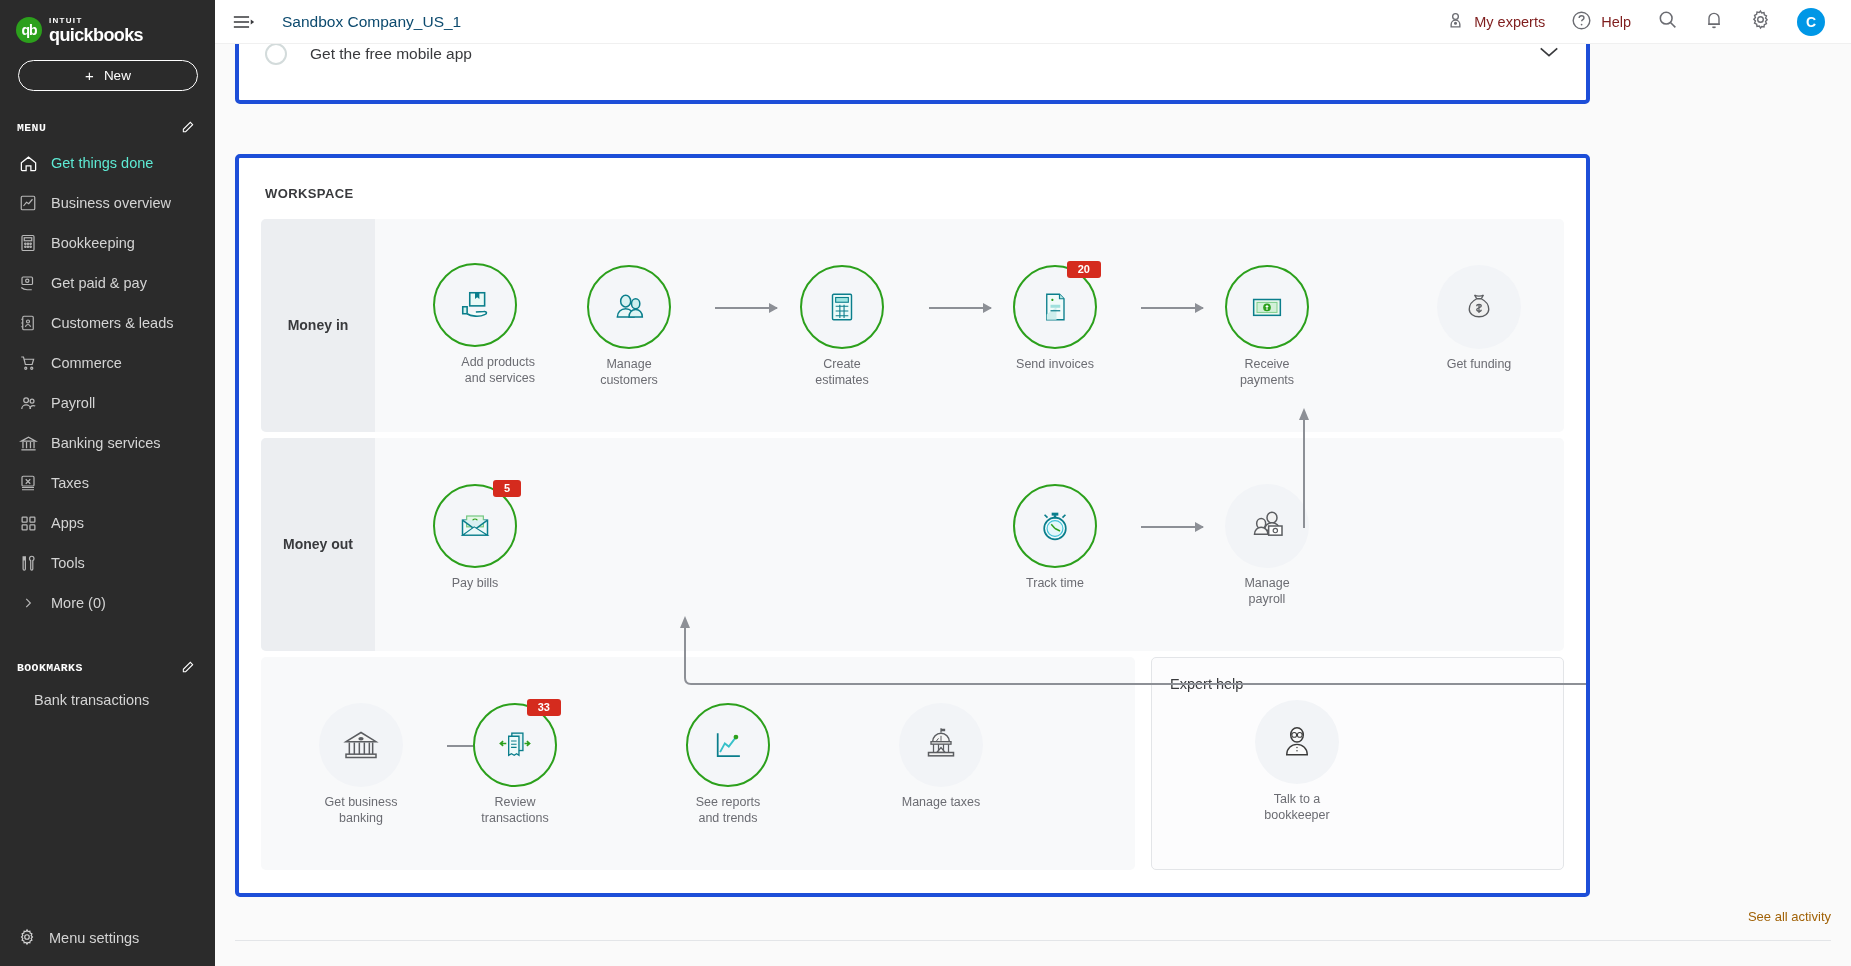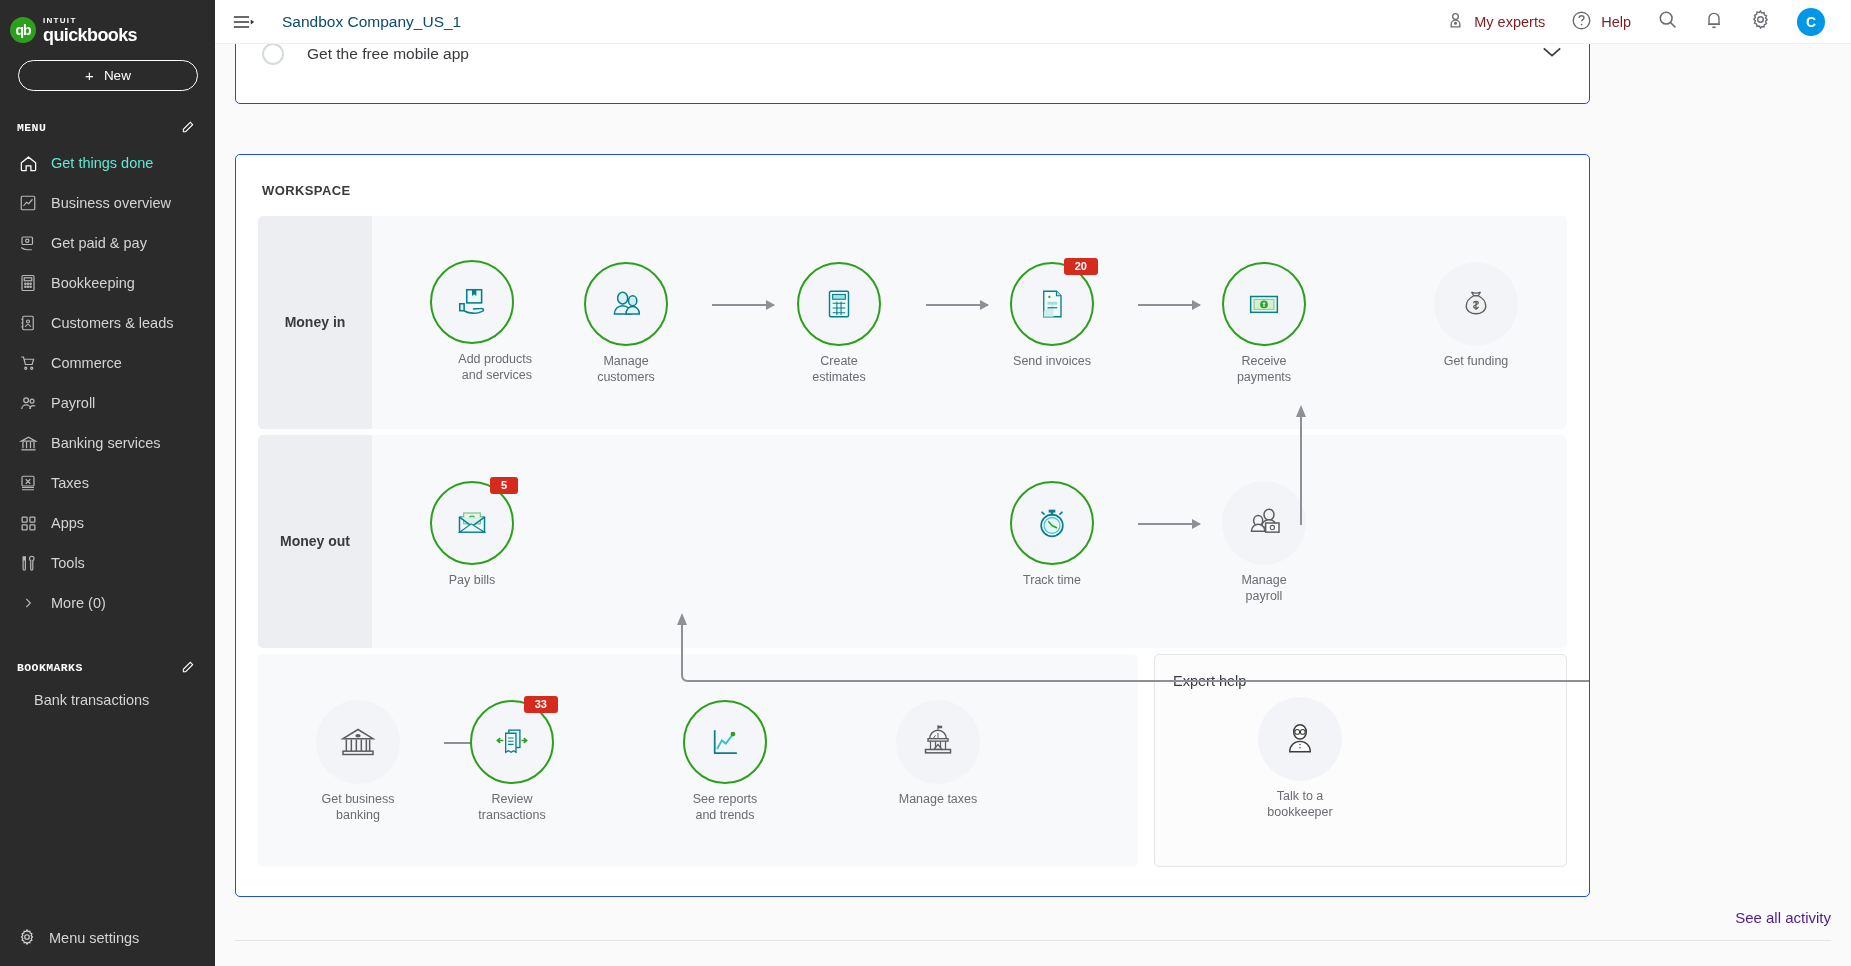--- a/index.html
+++ b/index.html
@@ -12,21 +12,21 @@
 
   
   .sidebar {
     position: absolute; left: 0; top: 0;
     width: 215px; height: 966px;
     background: #2b2b2b;
     color: #e6e6e6;
   }
   .brand {
     display: flex; align-items: center; gap: 7px;
-    padding: 14px 0 0 10px; height: 46px;
+    padding: 14px 0 0 16px; height: 46px;
   }
   .brand-mark {
     width: 26px; height: 26px; border-radius: 50%;
     background: #2ca01c; display: flex; align-items: center; justify-content: center;
     color: #fff; font-size: 14px; font-weight: bold; letter-spacing: -1px;
     font-family: "Liberation Sans", sans-serif;
   }
   .brand-text { line-height: 1; }
   .brand-intuit {
     font-size: 8px; letter-spacing: 1.3px; color: #ffffff; font-weight: bold;
@@ -91,21 +91,21 @@
     color: #fff; display:flex; align-items:center; justify-content:center;
     font-size: 14px; font-weight: 600; cursor: pointer;
   }
 
   
   .main {
     position: absolute; left: 215px; top: 44px; right: 0; bottom: 0;
     background: #fafafa; overflow: hidden;
   }
   .card {
-    background: #ffffff; border: 1px solid #1d4ed8; border-radius: 5px;
+    background: #ffffff; border: 4px solid #1d4ed8; border-radius: 5px;
   }
   .card-mobile {
     position: absolute; left: 20px; top: -40px; width: 1355px; height: 100px;
     display: flex; align-items: center; padding: 0 26px;
   }
   .mobile-row { display: flex; align-items: center; width: 100%; }
   .circle-empty {
     width: 22px; height: 22px; border-radius: 50%;
     border: 2px solid #d3dbdb; margin-right: 23px;
   }
@@ -170,21 +170,21 @@
   .acct-row { flex: 1; display: flex; border-radius: 5px; overflow: hidden; background: #f8f9fa; }
   .expert-card {
     width: 413px; flex: 0 0 413px; border: 1px solid #e3e5e8;
     border-radius: 5px; background: #fcfcfd; padding: 18px 0 0 18px; position: relative;
   }
   .expert-title { font-size: 14.5px; color: #393a3d; }
   .expert-node { position: absolute; left: 85px; top: 42px; width: 120px; text-align:center; }
 
   .see-all {
     position: absolute; right: 20px; top: 865px;
-    font-size: 15px; color: #4c1d95; cursor: pointer;
+    font-size: 13px; color: #a16207; cursor: pointer;
   }
   .divider-line {
     position: absolute; left: 20px; right: 20px; top: 896px; height: 1px; background: #e3e5e8;
   }
 </style>
 </head>
 <body>
 
 <div class="sidebar">
 
@@ -221,47 +221,47 @@
     </div>
 
     <div class="nav-item">
       <span class="ico">
         <svg width="18" height="18" viewBox="0 0 24 24" fill="none" stroke="#b8b8b8" stroke-width="1.6">
             <rect x="3" y="3" width="18" height="18" rx="1.5"></rect>
             <polyline points="6,16 10,11 13,13 18,7"></polyline>
           </svg>
       </span>
       <span>Business overview</span>
-    </div>
-
-    <div class="nav-item">
-      <span class="ico">
-        <svg width="18" height="18" viewBox="0 0 24 24" fill="none" stroke="#b8b8b8" stroke-width="1.6">
-            <rect x="4" y="4" width="14" height="10" rx="1.5"></rect>
-            <circle cx="11" cy="9" r="2.2"></circle>
-            <path d="M3 18c2 2 5 3 8 3h6"></path>
-          </svg>
-      </span>
-      <span>Get paid &amp; pay</span>
     </div>
 
     <div class="nav-item">
       <span class="ico">
         <svg width="18" height="18" viewBox="0 0 24 24" fill="none" stroke="#b8b8b8" stroke-width="1.6">
             <rect x="4" y="2" width="16" height="20" rx="1.5"></rect>
             <rect x="7" y="5" width="10" height="4"></rect>
             <circle cx="8.5" cy="13" r="1"></circle>
             <circle cx="12" cy="13" r="1"></circle>
             <circle cx="15.5" cy="13" r="1"></circle>
             <circle cx="8.5" cy="17" r="1"></circle>
             <circle cx="12" cy="17" r="1"></circle>
             <circle cx="15.5" cy="17" r="1"></circle>
           </svg>
       </span>
       <span>Bookkeeping</span>
+    </div>
+
+    <div class="nav-item">
+      <span class="ico">
+        <svg width="18" height="18" viewBox="0 0 24 24" fill="none" stroke="#b8b8b8" stroke-width="1.6">
+            <rect x="4" y="4" width="14" height="10" rx="1.5"></rect>
+            <circle cx="11" cy="9" r="2.2"></circle>
+            <path d="M3 18c2 2 5 3 8 3h6"></path>
+          </svg>
+      </span>
+      <span>Get paid &amp; pay</span>
     </div>
 
     <div class="nav-item">
       <span class="ico">
         <svg width="18" height="18" viewBox="0 0 24 24" fill="none" stroke="#b8b8b8" stroke-width="1.6">
             <rect x="5" y="3" width="14" height="18" rx="1.5"></rect>
             <circle cx="12" cy="10" r="2"></circle>
             <path d="M8.5 17c.6-2 2-3 3.5-3s2.9 1 3.5 3"></path>
             <path d="M5 7H3M5 12H3M5 17H3"></path>
           </svg>

